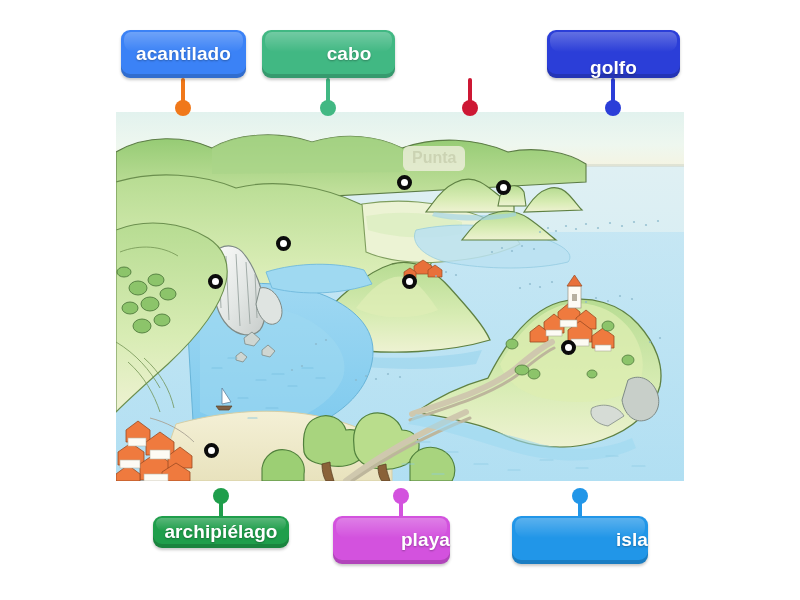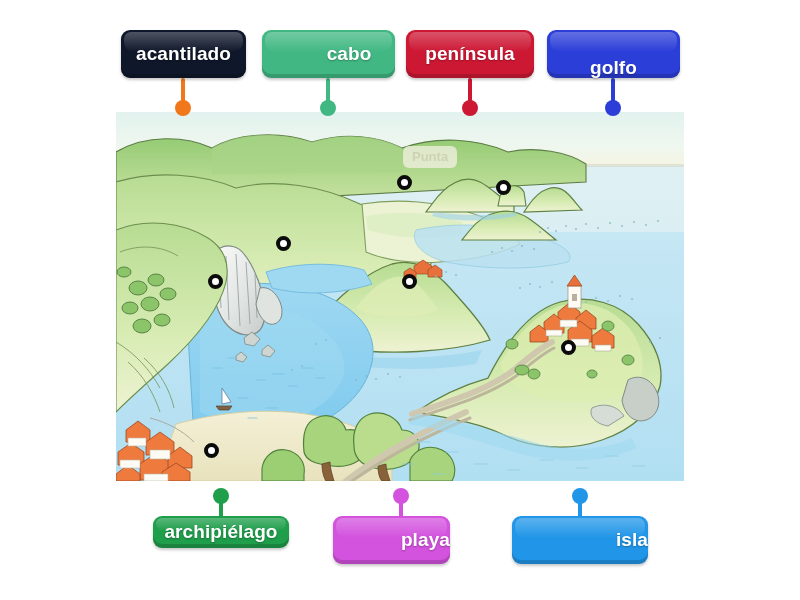--- a/index.html
+++ b/index.html
@@ -84,21 +84,21 @@
     margin-left: -7.5px; margin-top: -7.5px;
     border-radius: 50%;
     background: #ffffff;
     border: 4px solid #0b0b0b;
     z-index: 4;
     cursor: pointer;
   }
 
   .ghost-label {
     position: absolute;
-    font-size: 13px;
+    font-size: 16px;
     font-weight: bold;
     color: #d9d4c4;
     background: #f4f1e4;
     border-radius: 6px;
     padding: 3px 9px 4px;
     opacity: .75;
     z-index: 3;
     user-select: none;
   }
 </style>
@@ -425,29 +425,26 @@
   </div>
   <div class="pin" style="left:395px; top:488px; width:12px; height:40px;">
     <div class="knob" style="top:0; background:#d352de;"></div>
     <div class="stem" style="top:12px; height:22px; background:#d352de;"></div>
   </div>
   <div class="pin" style="left:574px; top:488px; width:12px; height:40px;">
     <div class="knob" style="top:0; background:#2196e8;"></div>
     <div class="stem" style="top:12px; height:22px; background:#2196e8;"></div>
   </div>
 
-  <div class="chip" style="left:121px; top:30px; width:125px; height:48px; background:#0f172a; box-shadow: inset 0 -4px 0 rgba(0,0,0,.16), 0 2px 3px rgba(0,0,0,.22);">
+  <div class="chip" style="left:121px; top:30px; width:125px; height:48px; background:#3b82f6; box-shadow: inset 0 -4px 0 rgba(0,0,0,.16), 0 2px 3px rgba(0,0,0,.22);">
     <span class="chip-label">acantilado</span>
   </div>
   <div class="chip" style="left:262px; top:30px; width:133px; height:48px; background:#41b883; box-shadow: inset 0 -4px 0 rgba(0,0,0,.16), 0 2px 3px rgba(0,0,0,.22); padding-left: 41px;">
     <span class="chip-label">cabo</span>
   </div>
-  <div class="chip" style="left:406px; top:30px; width:128px; height:48px; background:#cd1834; box-shadow: inset 0 -4px 0 rgba(0,0,0,.16), 0 2px 3px rgba(0,0,0,.22);">
-    <span class="chip-label">península</span>
-  </div>
   <div class="chip" style="left:547px; top:30px; width:133px; height:48px; background:#2b3ed8; box-shadow: inset 0 -4px 0 rgba(0,0,0,.16), 0 2px 3px rgba(0,0,0,.22); align-items: flex-end;">
     <span class="chip-label">golfo</span>
   </div>
 
   <div class="chip" style="left:153px; top:516px; width:136px; height:32px; background:#1f9e4b; box-shadow: inset 0 -4px 0 rgba(0,0,0,.16), 0 2px 3px rgba(0,0,0,.22);">
     <span class="chip-label">archipiélago</span>
   </div>
   <div class="chip" style="left:333px; top:516px; width:117px; height:48px; background:#d352de; box-shadow: inset 0 -4px 0 rgba(0,0,0,.16), 0 2px 3px rgba(0,0,0,.22); justify-content: flex-end;">
     <span class="chip-label">playa</span>
   </div>

